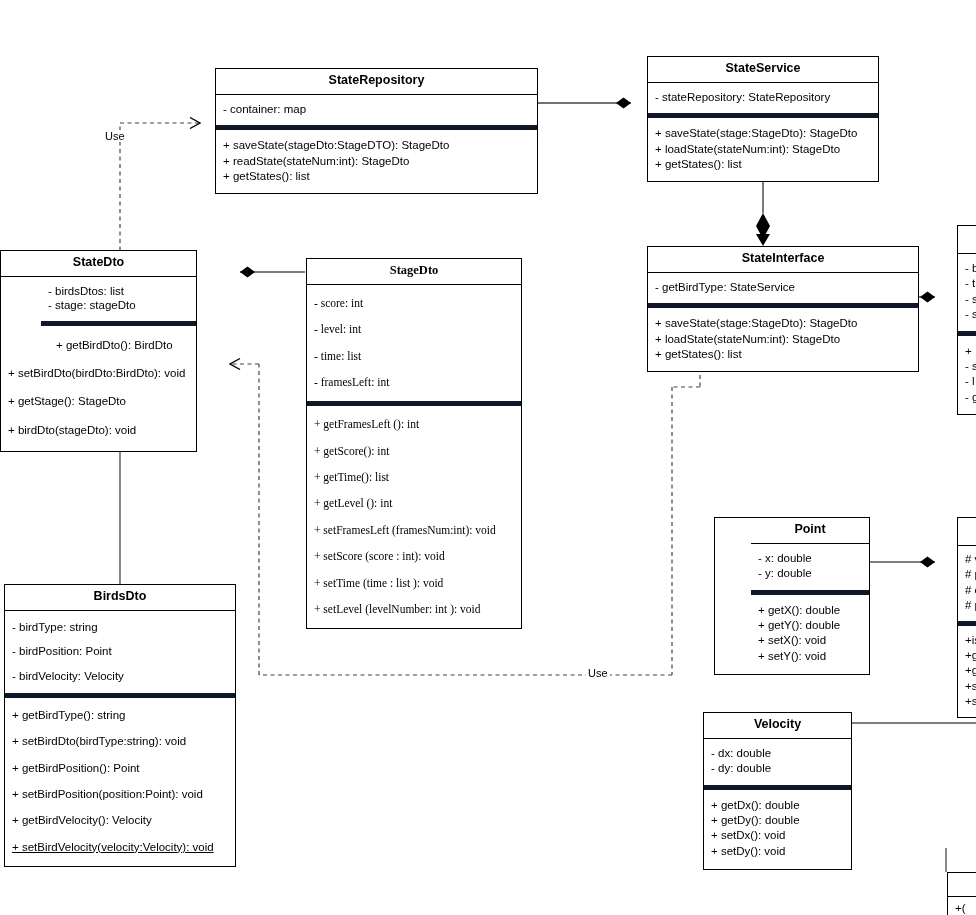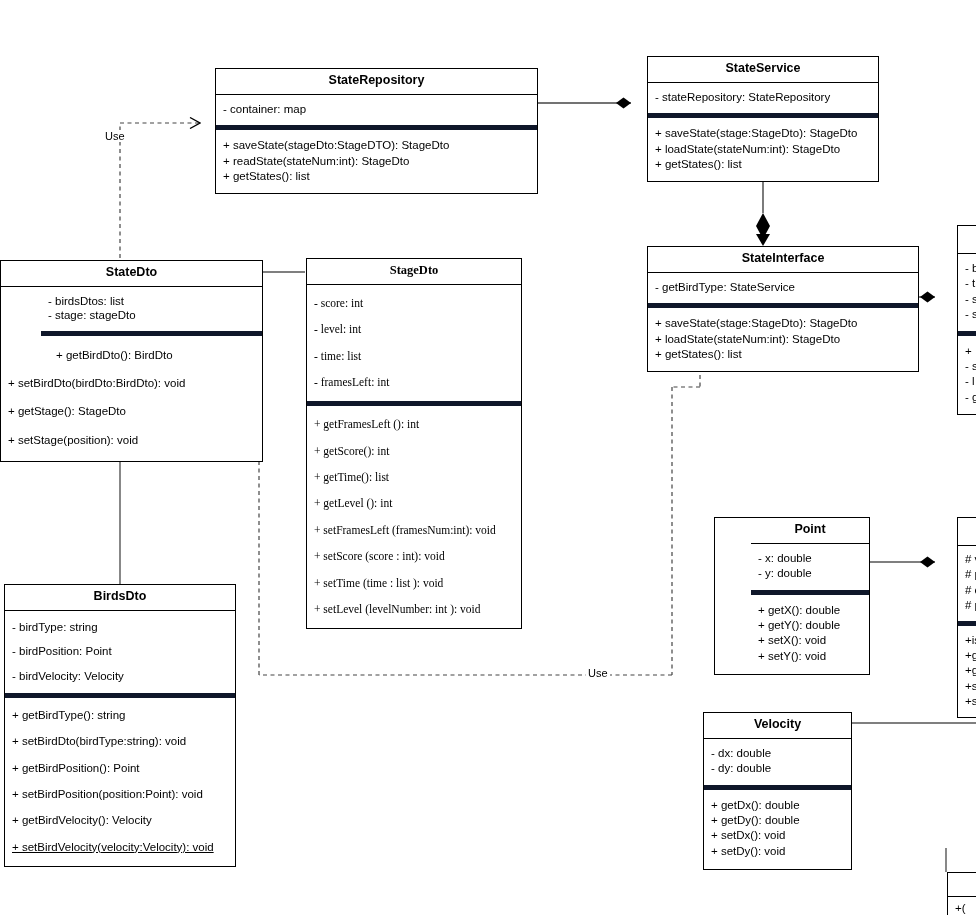--- a/index.html
+++ b/index.html
@@ -155,31 +155,31 @@
     <div class="compartment" style="padding:7px 6px 8px 7px;">
       <div class="row">- getBirdType: StateService</div>
     </div>
     <div class="compartment" style="padding:8px 6px 9px 7px;">
       <div class="row">+ saveState(stage:StageDto): StageDto</div>
       <div class="row">+ loadState(stateNum:int): StageDto</div>
       <div class="row">+ getStates(): list</div>
     </div>
   </div>
 
-  <div class="uml" style="left:0px;top:260px;width:263px;">
+  <div class="uml" style="left:0px;top:250px;width:197px;">
     <div class="title">StateDto</div>
     <div class="compartment" style="padding:7px 6px 8px 7px;margin-left:40px;">
       <div class="row">- birdsDtos: list</div>
       <div class="row">- stage: stageDto</div>
     </div>
     <div class="compartment spaced-c" style="padding:5px 6px 7px 7px;">
       <div class="row" style="padding:7px 0;margin-left:48px;">+ getBirdDto(): BirdDto</div>
       <div class="row" style="padding:7px 0;">+ setBirdDto(birdDto:BirdDto): void</div>
       <div class="row" style="padding:7px 0;">+ getStage(): StageDto</div>
-      <div class="row" style="padding:7px 0;">+ setStage(position): void</div>
+      <div class="row" style="padding:7px 0;">+ birdDto(stageDto): void</div>
     </div>
   </div>
 
   <div class="uml" style="left:306px;top:258px;width:216px;font-family:Liberation Serif, serif;">
     <div class="title">StageDto</div>
     <div class="compartment" style="padding:5px 6px 6px 7px;">
       <div class="row" style="padding:6px 0;">- score: int</div>
       <div class="row" style="padding:6px 0;">- level: int</div>
       <div class="row" style="padding:6px 0;">- time: list</div>
       <div class="row" style="padding:6px 0;">- framesLeft: int</div>

